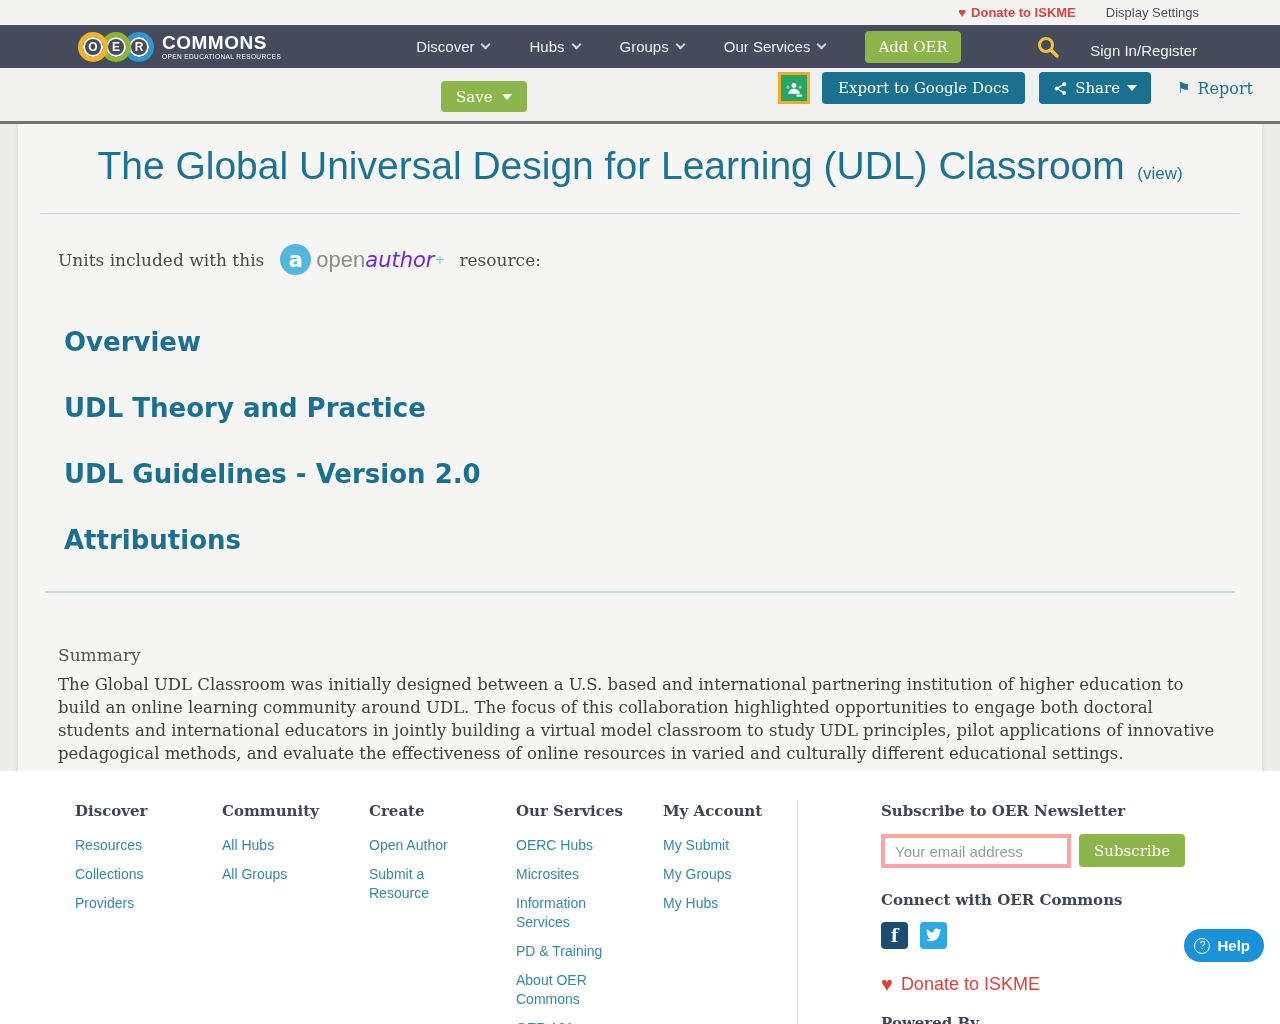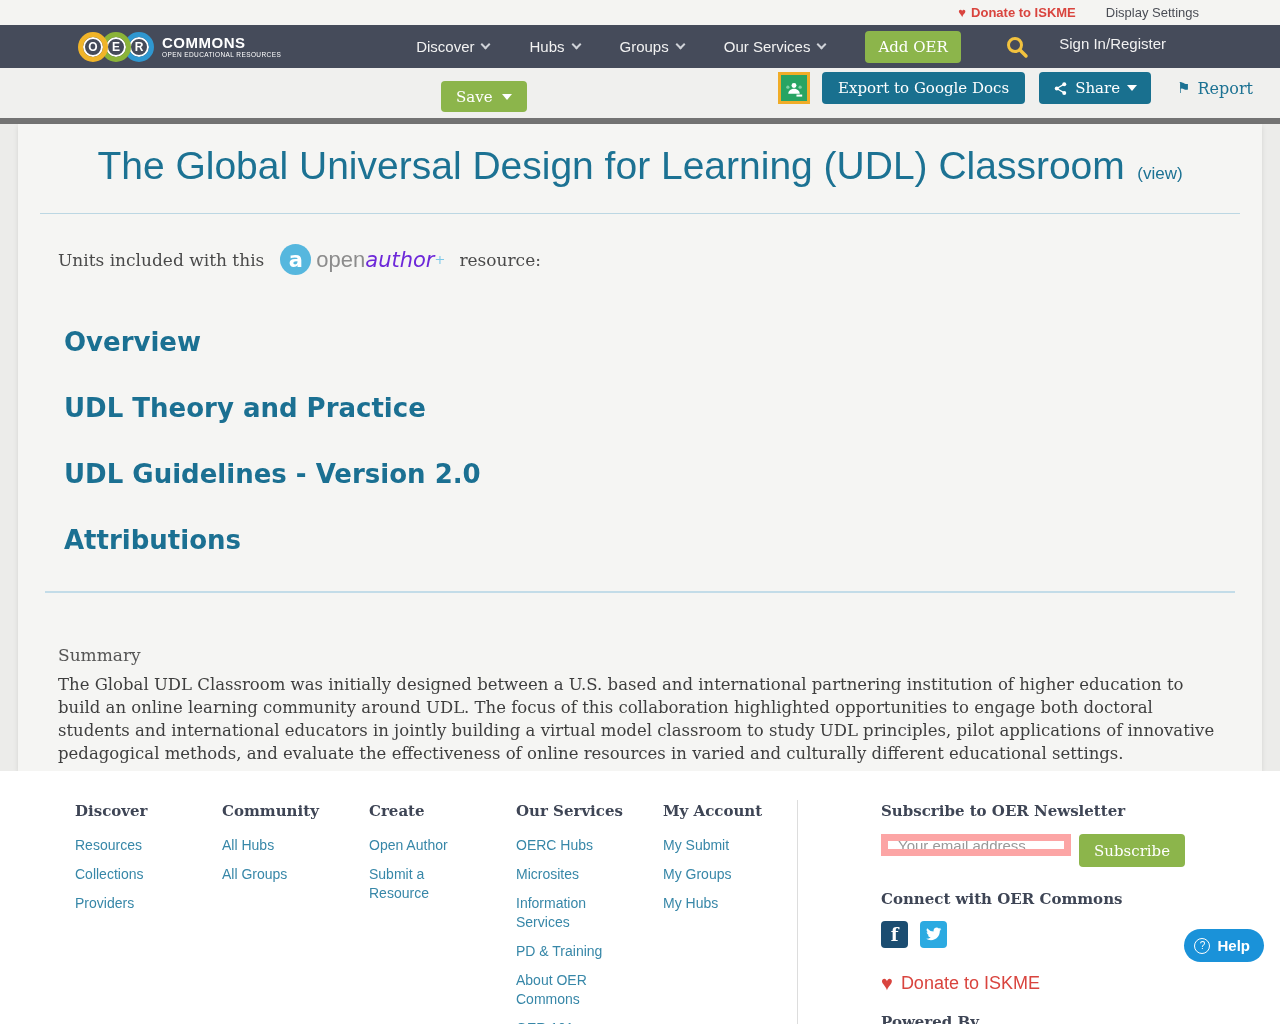--- a/index.html
+++ b/index.html
@@ -15,34 +15,34 @@
   
   .nav { height:43px; background:#454b5a; display:flex; align-items:center; }
   .logo { display:flex; align-items:center; margin-left:78px; cursor:pointer; }
   .logo-circ { width:30px; height:30px; border-radius:50%; background:#454b5a;
     border:5px solid; box-shadow:inset 0 0 0 2px #fff; color:#fff; font-weight:bold;
     font-size:12px; display:flex; align-items:center; justify-content:center; }
   .logo-circ.o { border-color:#f0b429; z-index:3; }
   .logo-circ.e { border-color:#8bb438; margin-left:-7px; z-index:2; }
   .logo-circ.r { border-color:#2f97d0; margin-left:-7px; z-index:1; }
   .logo-text { margin-left:8px; color:#fff; line-height:1; }
-  .logo-text .t1 { font-size:15px; font-weight:bold; letter-spacing:.5px; }
+  .logo-text .t1 { font-size:19px; font-weight:bold; letter-spacing:.5px; }
   .logo-text .t2 { font-size:6.5px; letter-spacing:.4px; margin-top:2px; }
   .nav-items { display:flex; align-items:center; gap:40px; margin-left:135px; }
   .nav-item { color:#f2f2f2; font-size:15px; display:flex; align-items:center; gap:8px; cursor:pointer; }
   .chev { width:7px; height:7px; border-right:2px solid #cfd2d8; border-bottom:2px solid #cfd2d8;
     transform:rotate(45deg); margin-top:-4px; }
   .add-oer { margin-left:40px; background:#8cb54b; color:#fff; font-size:15px;
     padding:7px 13px; border-radius:4px; border:none; cursor:pointer; font-family:"DejaVu Serif", serif; }
-  .nav-right { margin-left:auto; margin-right:114px; display:flex; align-items:flex-start; gap:30px; }
+  .nav-right { margin-left:auto; margin-right:83px; display:flex; align-items:flex-end; gap:30px; }
   .search-btn { width:24px; height:24px; cursor:pointer; }
   .signin { color:#f2f2f2; font-size:15px; cursor:pointer; }
 
   
-  .toolbar { height:56px; background:#f0f0ee; border-bottom:6px solid #737373; position:relative; }
+  .toolbar { height:56px; background:#f0f0ee; border-bottom:3px solid #737373; position:relative; }
   .btn { border:none; border-radius:4px; color:#fff; cursor:pointer;
     font-family:"DejaVu Serif", serif; font-size:15px; display:inline-flex; align-items:center; }
   .btn-green { background:#8cb54b; }
   .btn-teal { background:#19708f; }
   .save-btn { position:absolute; left:441px; top:13px; height:31px; padding:0 15px; gap:9px; }
   .caret { width:0; height:0; border-left:5px solid transparent; border-right:5px solid transparent;
     border-top:6px solid #fff; }
   .tb-right { position:absolute; right:27px; top:4px; display:flex; align-items:center; }
   .gc-icon { width:32px; height:32px; background:#28a463; border:3px solid #f0ac27;
     display:flex; align-items:center; justify-content:center; cursor:pointer; }
@@ -83,21 +83,21 @@
   .fcols { display:flex; }
   .fcol { width:147px; }
   .fcol-title { font-family:"DejaVu Serif", serif; font-weight:bold; font-size:15px;
     color:#3e4555; margin-bottom:16px; }
   .flink { display:block; color:#3787a8; font-size:14px; line-height:19px;
     margin-bottom:10px; max-width:118px; text-decoration:none; cursor:pointer; }
   .vdivider { position:absolute; left:797px; top:29px; bottom:0; border-left:1px solid #ddd; }
   .fright { position:absolute; left:881px; top:31px; width:330px; }
   .fr-title { font-family:"DejaVu Serif", serif; font-weight:bold; font-size:15px; color:#3e4555; }
   .news-row { display:flex; margin-top:14px; }
-  .email-input { width:190px; height:22px; border:7px solid #fca5a5; background:#fff;
+  .email-input { width:190px; height:34px; border:4px solid #fca5a5; background:#fff;
     font-size:15px; padding:0 10px; color:#333; font-family:"Liberation Sans", sans-serif; }
   .email-input::placeholder { color:#999; }
   .subscribe-btn { height:33px; padding:7px 15px; margin-left:8px; border-radius:4px; }
   .connect-title { margin-top:23px; }
   .social { display:flex; gap:12px; margin-top:13px; }
   .soc { width:27px; height:27px; border-radius:4px; display:flex; align-items:center;
     justify-content:center; cursor:pointer; }
   .fb { background:#1b4d71; color:#fff; font-family:"DejaVu Serif", serif;
     font-weight:bold; font-size:18px; }
   .tw { background:#2caae1; }

